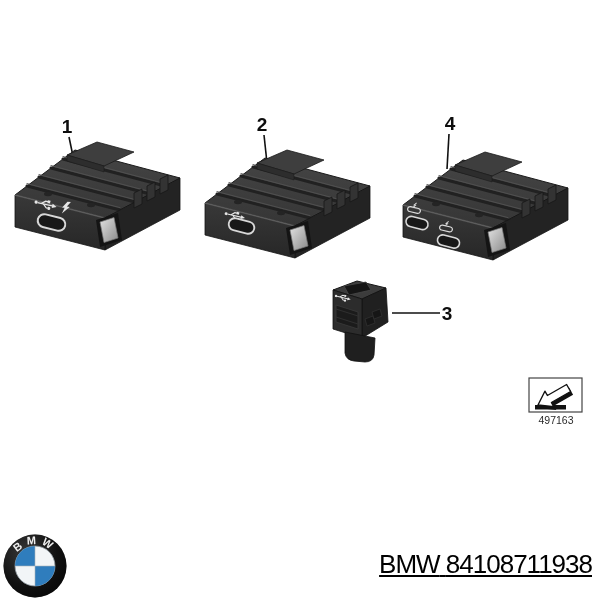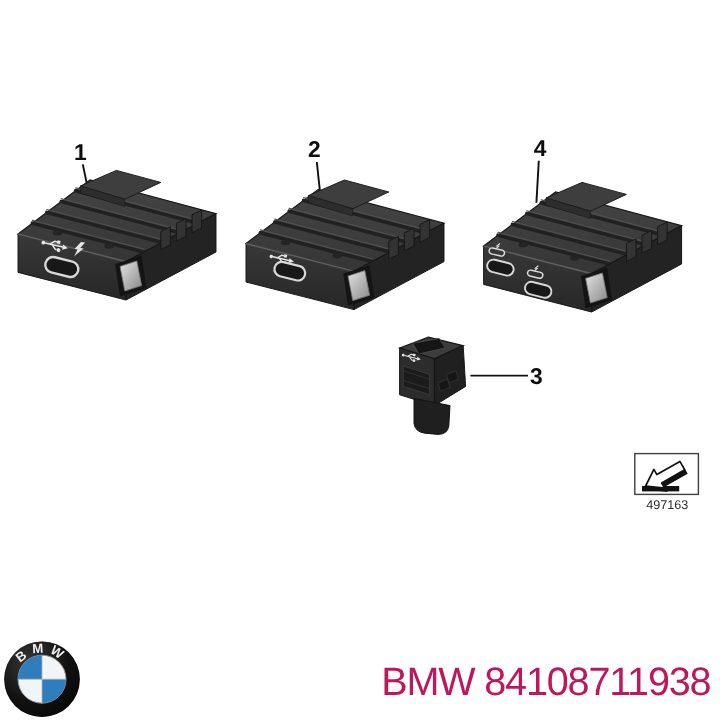--- a/index.html
+++ b/index.html
@@ -1,21 +1,21 @@
 <!DOCTYPE html>
 <html><head>
 <meta charset="utf-8">
 <style>
   html,body{margin:0;padding:0;background:#ffffff;}
   body{width:600px;height:600px;position:relative;overflow:hidden;
        font-family:"Liberation Sans", sans-serif;}
   #canvas{position:absolute;left:0;top:0;}
   #footer-text{
     position:absolute;top:549px;right:8px;
-    font-size:33px;letter-spacing:-1px;color:#be185d;white-space:nowrap;
+    font-size:26px;letter-spacing:-1px;color:#000000;white-space:nowrap;text-decoration:underline;
   }
 </style>
 </head>
 <body>
 
 <svg id="canvas" width="600" height="600" viewBox="0 0 600 600" font-family="Liberation Sans, sans-serif">
   <defs>
     <linearGradient id="gTop" x1="0" y1="0" x2="0" y2="1">
       <stop offset="0" stop-color="#454545"></stop>
         <stop offset="1" stop-color="#353535"></stop>

